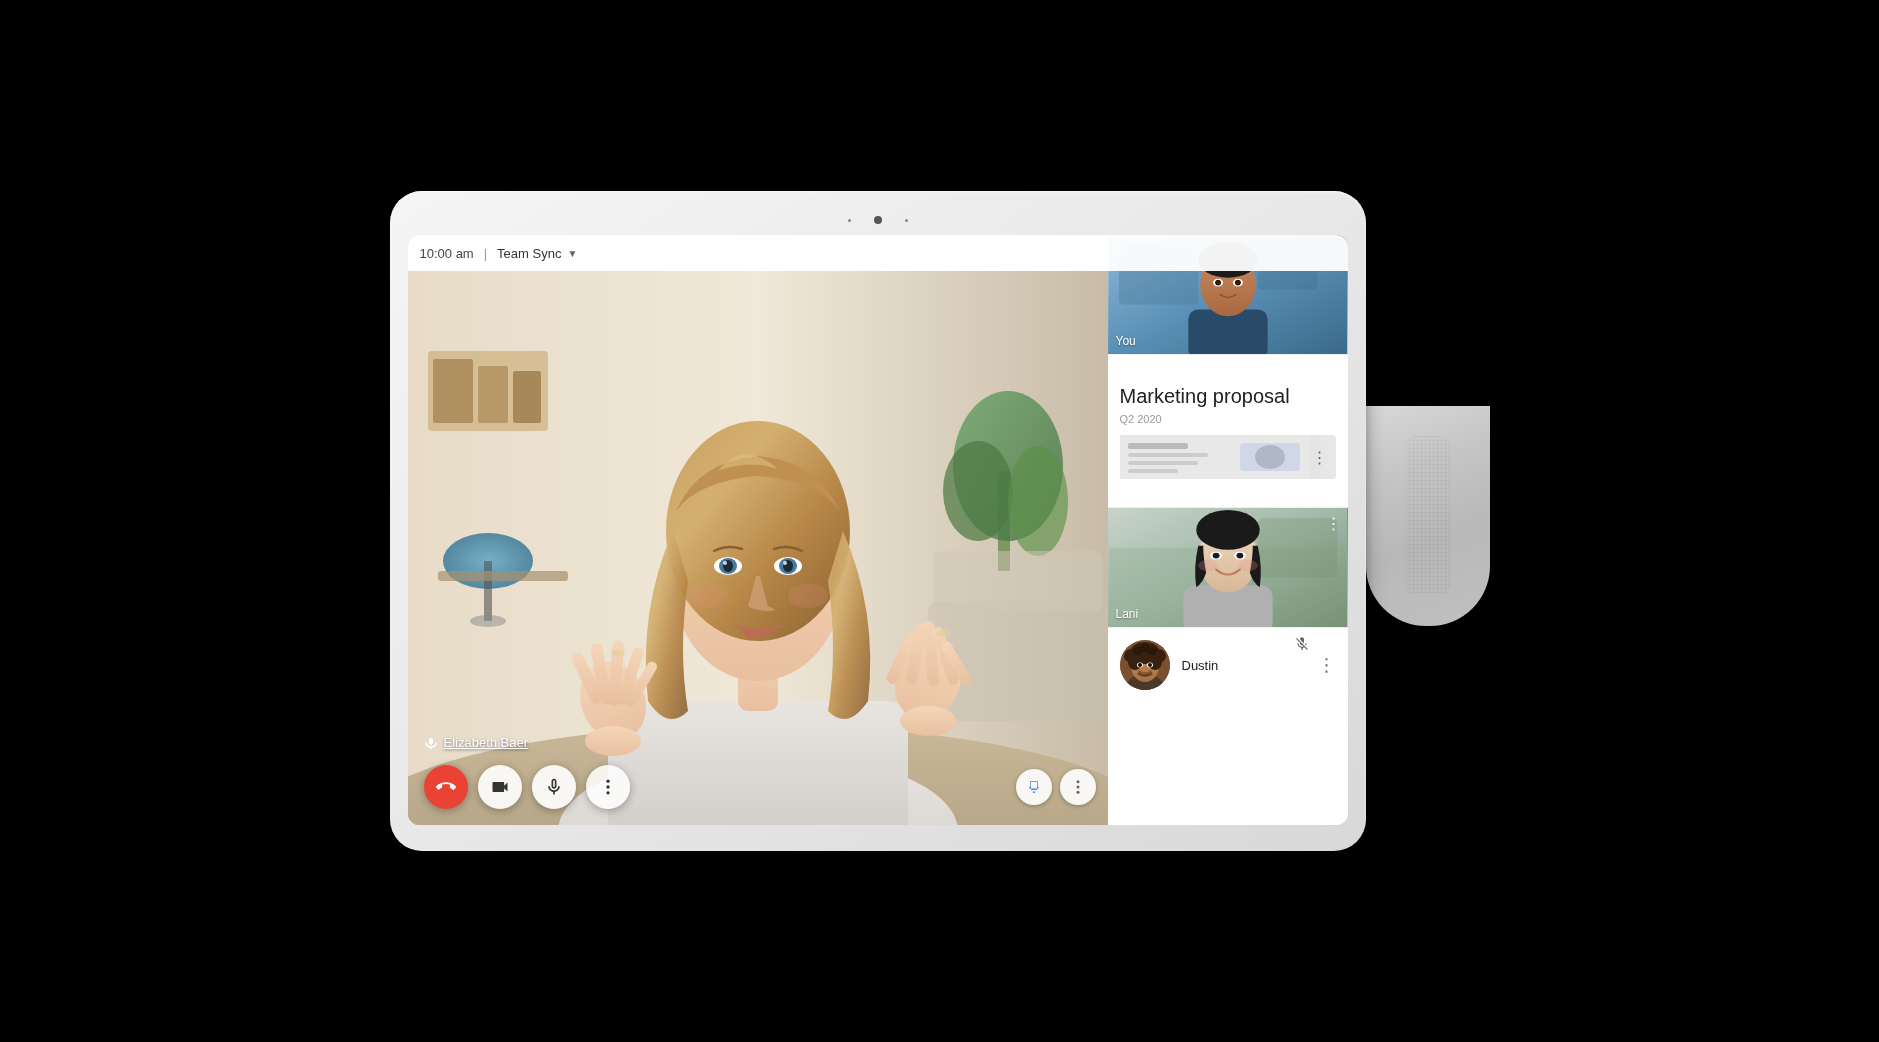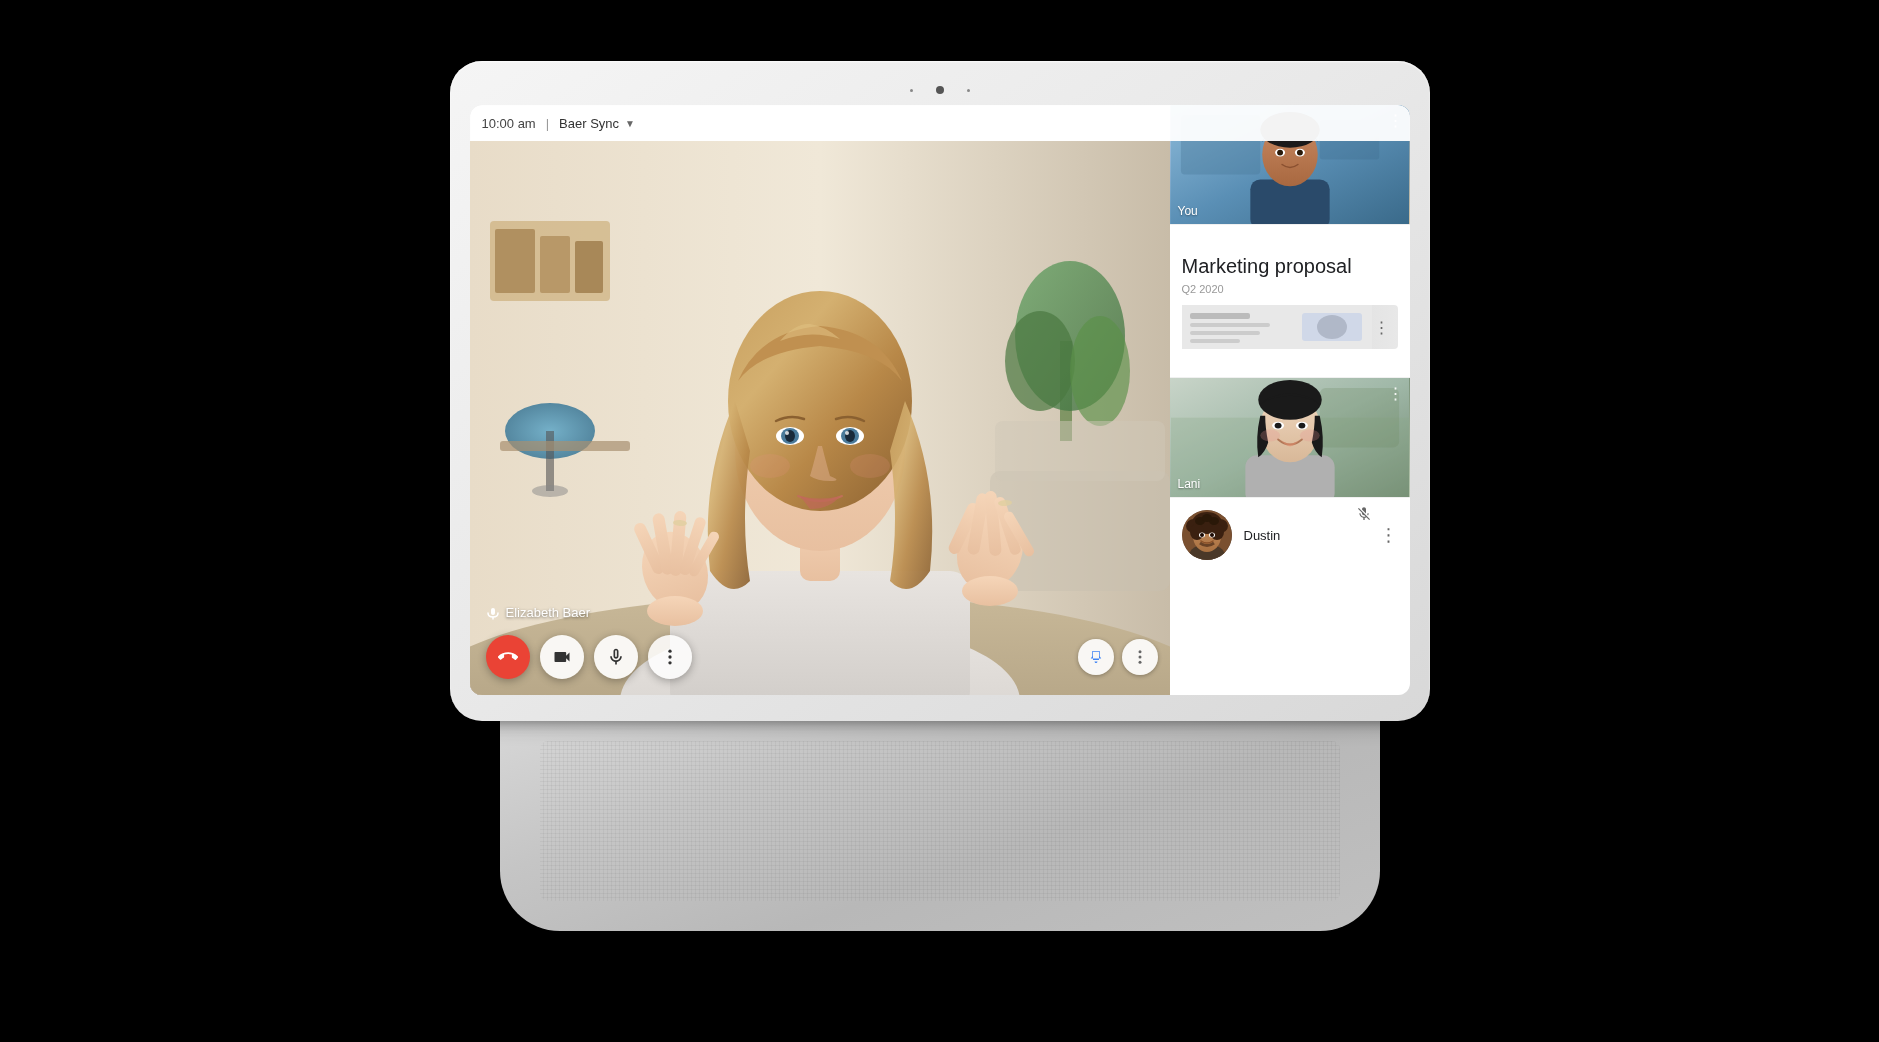--- a/index.html
+++ b/index.html
@@ -12,21 +12,21 @@
       justify-content: center;
       font-family: 'Google Sans', Arial, sans-serif;
       overflow: hidden;
     }
 
     .device-wrapper {
       position: relative;
       width: 1100px;
       height: 920px;
       display: flex;
-      flex-direction: column;
+      flex-direction: row;
       align-items: center;
     }
 
     
     .device-body {
       position: relative;
       width: 980px;
       height: 660px;
       background: linear-gradient(145deg, #f5f5f5 0%, #e8e8e8 50%, #d8d8d8 100%);
       border-radius: 32px;
@@ -155,20 +155,21 @@
       position: absolute;
       bottom: 75px;
       left: 16px;
       color: #fff;
       font-size: 13px;
       font-weight: 500;
       display: flex;
       align-items: center;
       gap: 6px;
       text-shadow: 0 1px 3px rgba(0,0,0,0.5);
+      text-decoration: underline;
     }
 
     .speaking-icon {
       width: 14px;
       height: 14px;
       display: flex;
       align-items: center;
       justify-content: center;
     }
 
@@ -434,21 +435,21 @@
       <div class="camera-dot"></div>
       <div class="camera-indicator-right"></div>
     </div>
 
     <div class="screen">
 
       <div class="screen-header">
         <div class="meeting-title">
           <span class="time-text">10:00 am</span>
           <span class="separator">|</span>
-          <span class="meeting-name">Baer Sync</span>
+          <span class="meeting-name">Team Sync</span>
           <span class="dropdown-arrow">▼</span>
         </div>
       </div>
 
       <div class="main-video-area">
 
         <div class="main-video-bg">
           <svg class="main-video-person" viewBox="0 0 700 554" xmlns="http://www.w3.org/2000/svg">
 
             <defs>

